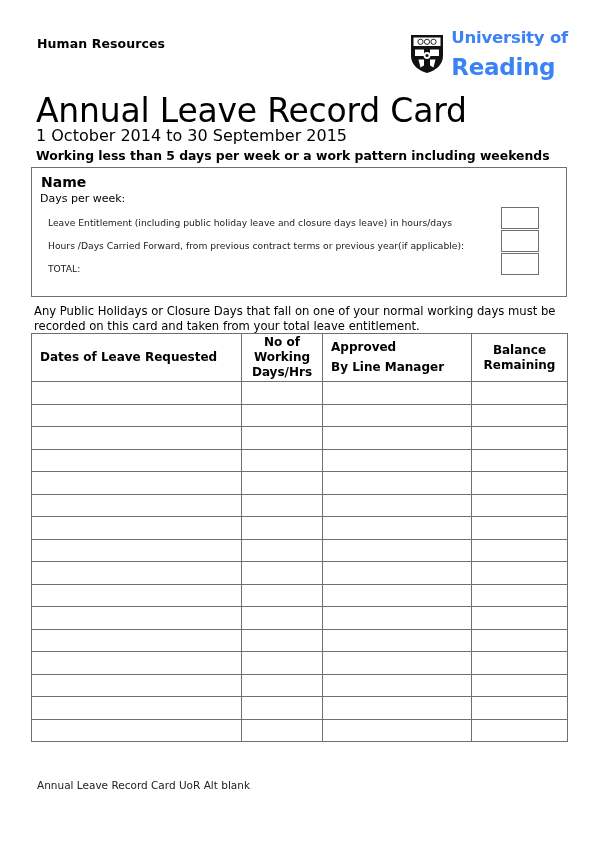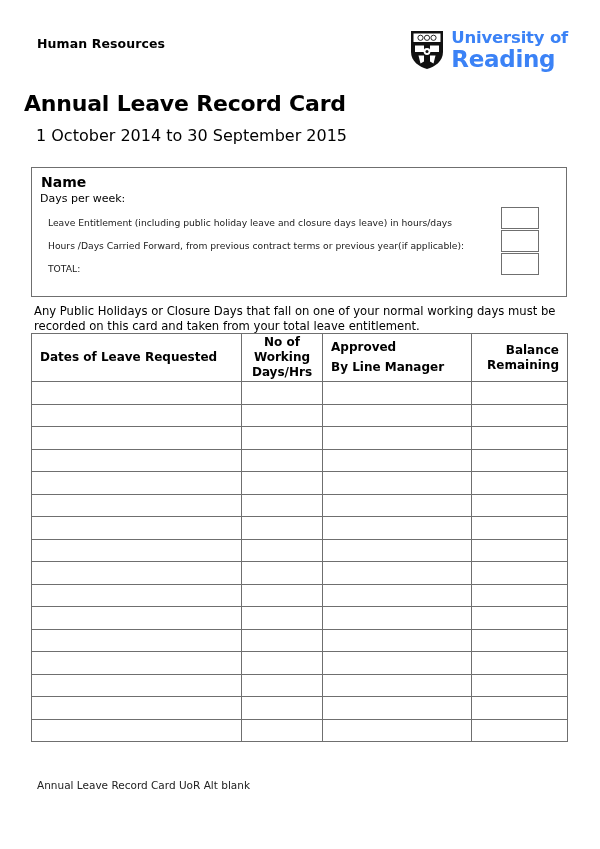--- a/index.html
+++ b/index.html
@@ -53,30 +53,30 @@
   }
   .logo-line1 {
     font-size: 16.5px;
     letter-spacing: -0.2px;
     display: block;
   }
   .logo-line2 {
     font-size: 23px;
     letter-spacing: -0.3px;
     display: block;
-    margin-top: 1px;
+    margin-top: 9px;
   }
 
   
   .doc-title {
     position: absolute;
-    left: 24px;
+    left: 36px;
     top: 91px;
-    font-size: 22px;
-    font-weight: bold;
+    font-size: 33px;
+    font-weight: normal;
     letter-spacing: -0.2px;
   }
   .doc-subtitle {
     position: absolute;
     left: 36px;
     top: 126px;
     font-size: 16px;
     font-weight: normal;
   }
   .doc-note {
@@ -173,21 +173,21 @@
     font-size: 12px;
     font-weight: bold;
     line-height: 1.24;
   }
   .th-inner {
     padding: 0 8px;
   }
   .th-dates   { text-align: left; }
   .th-noof    { text-align: center; }
   .th-appr    { text-align: left; }
-  .th-bal     { text-align: right; }
+  .th-bal     { text-align: center; }
 
   .leave-table tbody td {
     height: 22.5px;
   }
 
   
   .footer-text {
     position: absolute;
     left: 37px;
     top: 779px;
@@ -218,20 +218,21 @@
       <circle cx="17" cy="21.5" r="1.5" fill="#111111"></circle>
     </svg>
     <span class="logo-words">
       <span class="logo-line1">University of</span>
       <span class="logo-line2">Reading</span>
     </span>
   </div>
 
   <div class="doc-title">Annual Leave Record Card</div>
   <div class="doc-subtitle">1 October 2014 to 30 September 2015</div>
+  <div class="doc-note">Working less than 5 days per week or a work pattern including weekends</div>
 
   <div class="details-box">
     <div class="name-label">Name</div>
     <div class="dpw-label">Days per week:</div>
 
     <div class="ent-line l1">Leave Entitlement (including public holiday leave and closure days leave) in hours/days</div>
     <div class="ent-line l2">Hours /Days Carried Forward, from previous contract  terms or previous year(if applicable):</div>
     <div class="ent-line l3">TOTAL:</div>
 
     <div class="value-boxes">

